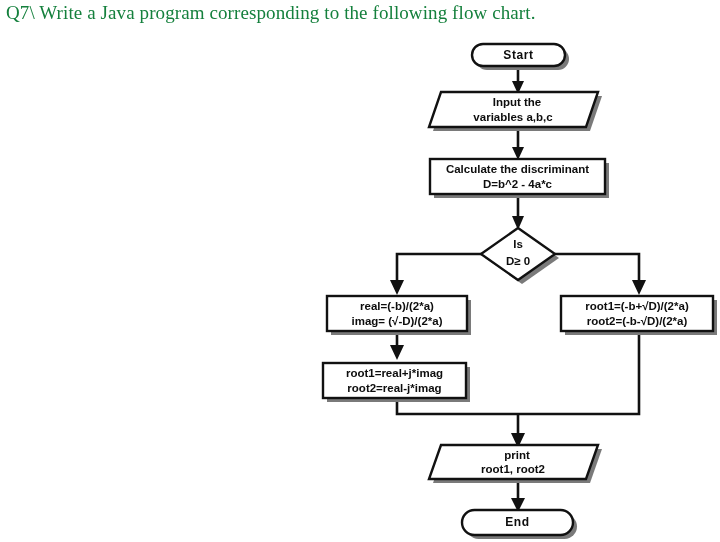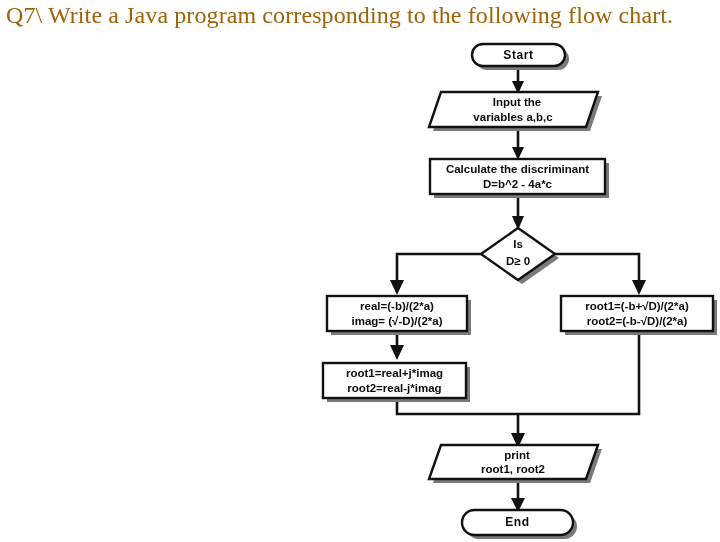--- a/index.html
+++ b/index.html
@@ -12,22 +12,22 @@
     height: 542px;
     position: relative;
     overflow: hidden;
     font-family: "Liberation Sans", sans-serif;
   }
   #question-title {
     position: absolute;
     left: 6px;
     top: 2px;
     font-family: "Liberation Serif", serif;
-    font-size: 24px;
-    color: #a16207;
+    font-size: 19px;
+    color: #15803d;
     white-space: nowrap;
     letter-spacing: 0.1px;
   }
   #flowchart-canvas {
     position: absolute;
     left: 0;
     top: 0;
     width: 720px;
     height: 542px;
   }

